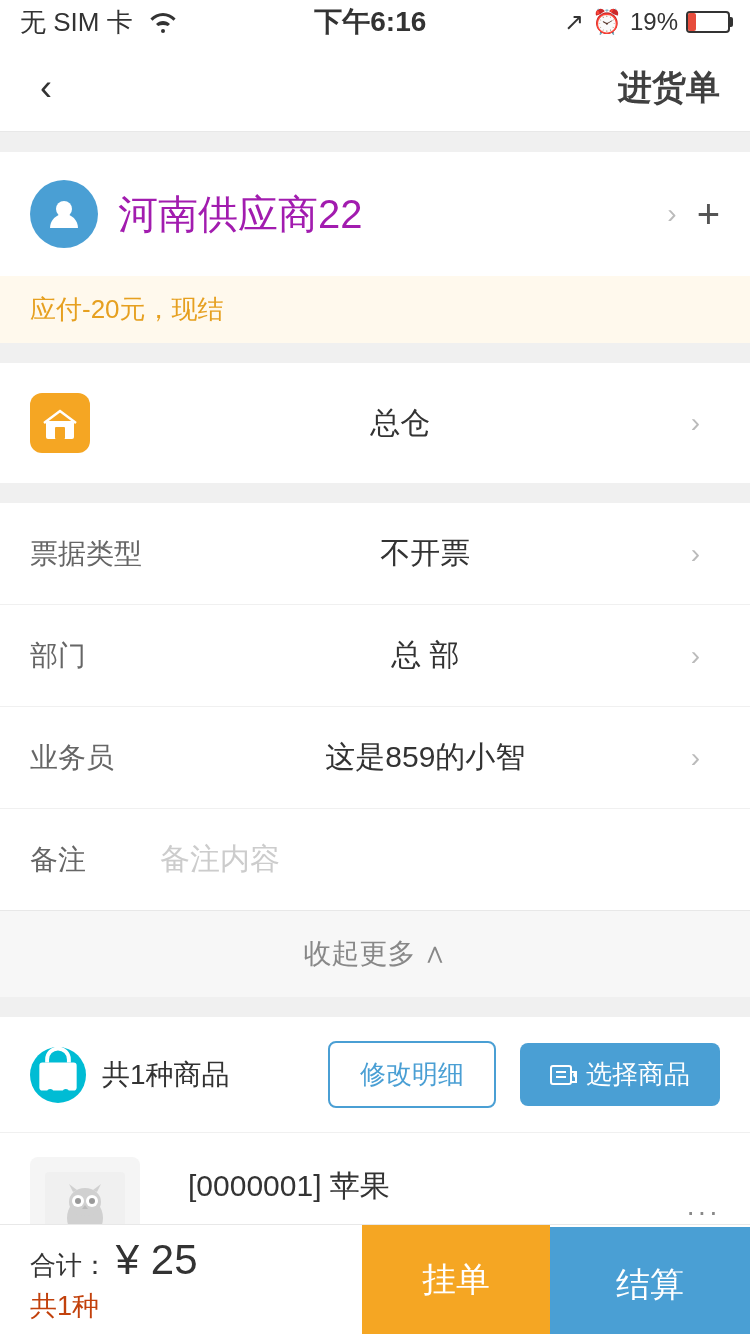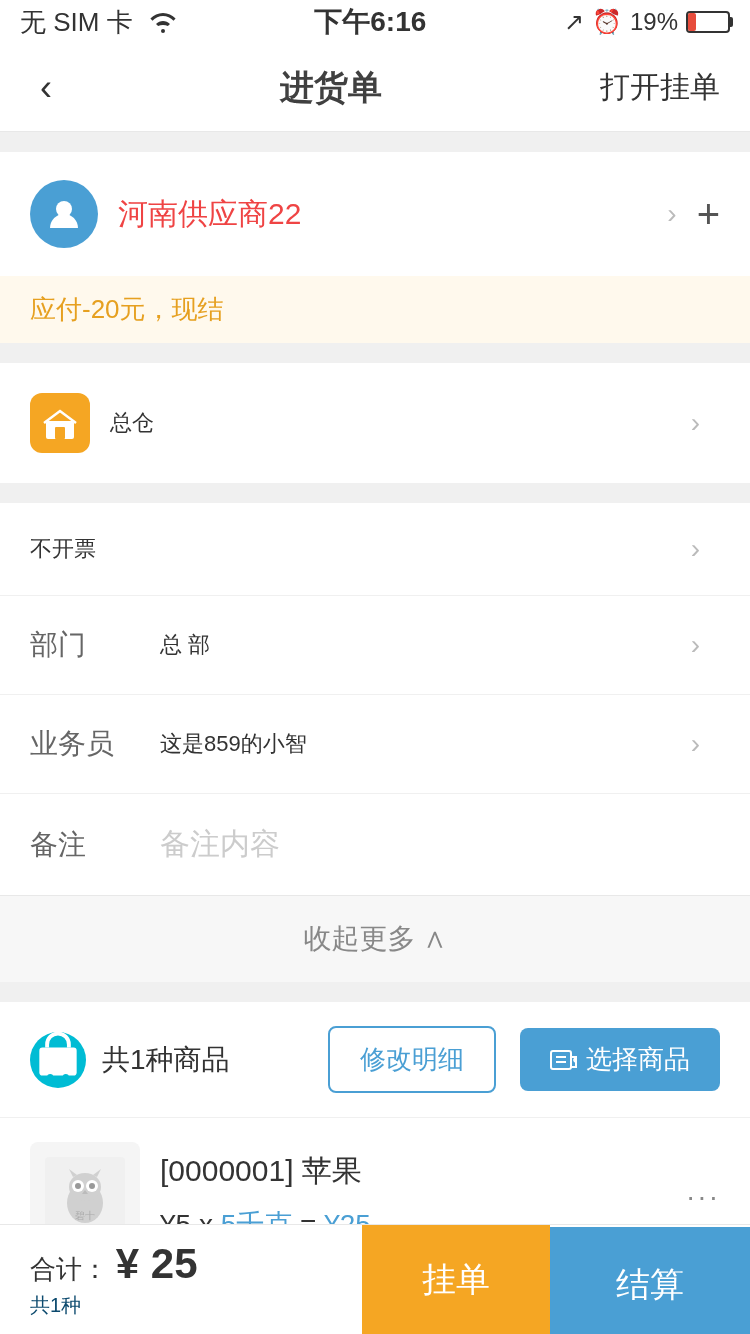--- a/index.html
+++ b/index.html
@@ -71,21 +71,21 @@
       padding: 28px 30px;
       background: #fff;
     }
     .supplier-avatar {
       width: 68px; height: 68px; border-radius: 50%;
       background: #4a9fd4;
       display: flex; align-items: center; justify-content: center;
       margin-right: 20px; flex-shrink: 0;
     }
     .supplier-avatar svg { width: 40px; height: 40px; }
-    .supplier-name { flex: 1; font-size: 30px; color: #ef4444; font-weight: 500; }
+    .supplier-name { flex: 1; font-size: 40px; color: #a21caf; font-weight: 500; }
     .chevron-right { color: #bbb; font-size: 28px; margin-right: 20px; }
     .add-btn { font-size: 40px; color: #555; cursor: pointer; }
 
     
     .notice-bar {
       background: #fff9ed;
       padding: 16px 30px;
       font-size: 26px;
       color: #e6a020;
     }
@@ -101,21 +101,21 @@
     }
     .row-item:first-child { border-top: none; }
     .row-icon {
       width: 60px; height: 60px; border-radius: 12px;
       background: #f5a623;
       display: flex; align-items: center; justify-content: center;
       margin-right: 20px; flex-shrink: 0;
     }
     .row-icon svg { width: 36px; height: 36px; }
     .row-label { font-size: 28px; color: #666; width: 130px; flex-shrink: 0; }
-    .row-value { flex: 1; font-size: 22px; color: #333; }
+    .row-value { flex: 1; font-size: 30px; color: #333; text-align: center; }
     .row-placeholder { flex: 1; font-size: 30px; color: #ccc; }
 
     
     .collapse-bar {
       background: #f7f7f7;
       text-align: center;
       padding: 24px;
       font-size: 28px;
       color: #888;
       cursor: pointer;
@@ -169,21 +169,21 @@
       background: #fff;
     }
     .product-thumbnail {
       width: 110px; height: 110px;
       background: #f5f5f5;
       border-radius: 8px;
       display: flex; align-items: center; justify-content: center;
       margin-right: 20px; flex-shrink: 0;
       overflow: hidden;
     }
-    .product-info { flex: 1; }
+    .product-info { flex: 1; margin-left: 28px; }
     .product-name { font-size: 30px; color: #333; font-weight: 500; margin-bottom: 14px; }
     .product-price { font-size: 28px; color: #333; }
     .product-price .blue { color: #4a9fd4; }
     .product-price .amount { color: #4a9fd4; }
     .more-btn { font-size: 28px; color: #888; cursor: pointer; letter-spacing: 2px; }
 
     
     .bottom-bar {
       position: fixed;
       bottom: 0;
@@ -193,22 +193,22 @@
       display: flex;
       align-items: center;
       background: #fff;
       border-top: 1px solid #e8e8e8;
     }
     .total-section {
       flex: 1;
       padding: 0 30px;
     }
     .total-label { font-size: 26px; color: #333; }
-    .total-amount { font-size: 42px; font-weight: 700; color: #333; display: inline; }
-    .total-sub { font-size: 20px; color: #0c4a6e; margin-top: 4px; }
+    .total-amount { font-size: 42px; font-weight: 400; color: #333; display: inline; }
+    .total-sub { font-size: 27px; color: #c2410c; margin-top: 4px; }
     .btn-orange {
       width: 188px; height: 110px;
       background: #f5a623;
       color: #fff;
       font-size: 34px;
       font-weight: 500;
       border: none;
       cursor: pointer;
       display: flex; align-items: center; justify-content: center;
     }
@@ -242,21 +242,20 @@
     <span>19%</span>
     <div class="battery">
       <div class="battery-fill"></div>
     </div>
   </div>
 </div>
 
 <div class="nav-bar">
   <span class="nav-back">‹</span>
   <span class="nav-title">进货单</span>
-  <span class="nav-action">打开挂单</span>
 </div>
 
 <div class="section-gap"></div>
 
 <div class="card-section">
   <div class="supplier-row">
     <div class="supplier-avatar">
       <svg viewBox="0 0 40 40" fill="none">
         <circle cx="20" cy="15" r="8" fill="white"></circle>
         <path d="M6 34c0-7.7 6.3-14 14-14s14 6.3 14 14" fill="white"></path>
@@ -284,20 +283,21 @@
     <span class="row-value">总仓</span>
     <span class="chevron-right">›</span>
   </div>
 </div>
 
 <div class="section-gap"></div>
 
 <div class="card-section">
 
   <div class="row-item">
+    <span class="row-label">票据类型</span>
     <span class="row-value">不开票</span>
     <span class="chevron-right">›</span>
   </div>
 
   <div class="row-item">
     <span class="row-label">部门</span>
     <span class="row-value">总 部</span>
     <span class="chevron-right">›</span>
   </div>
 

